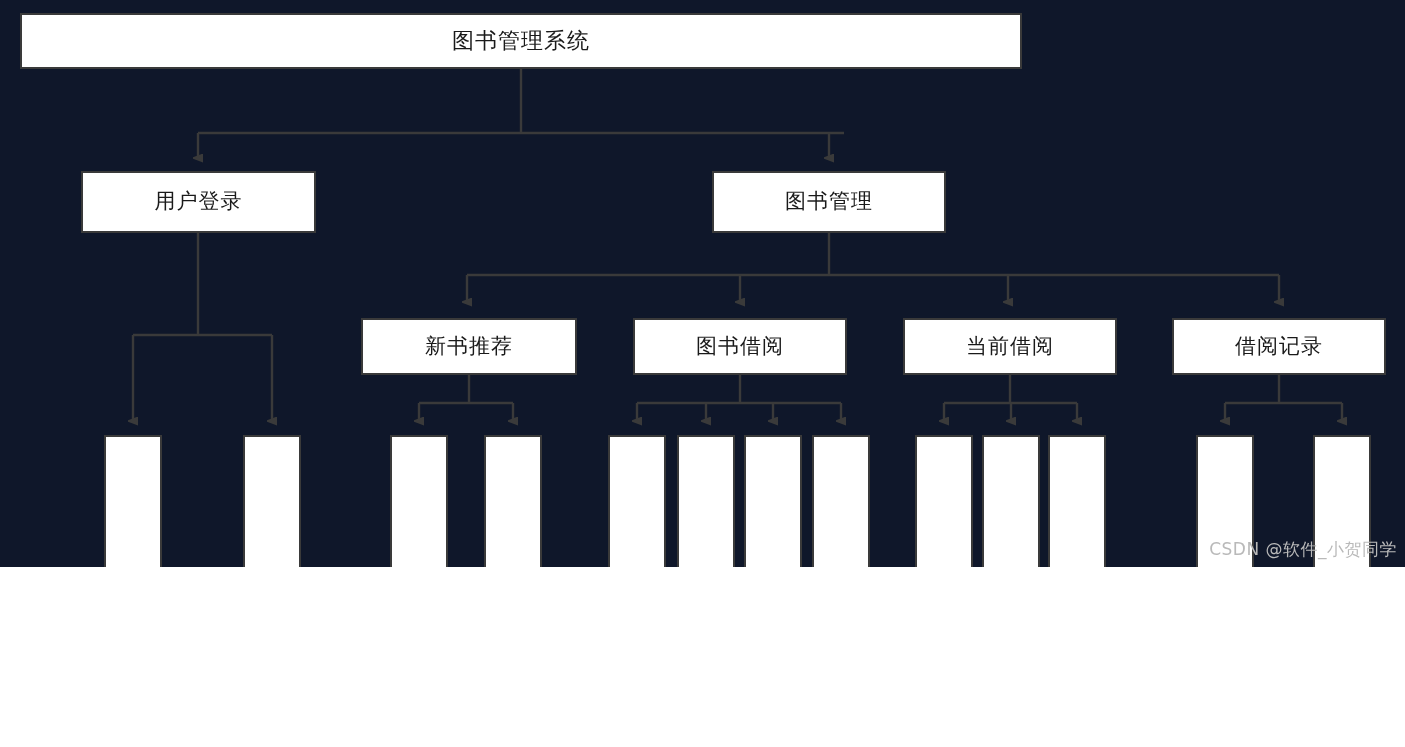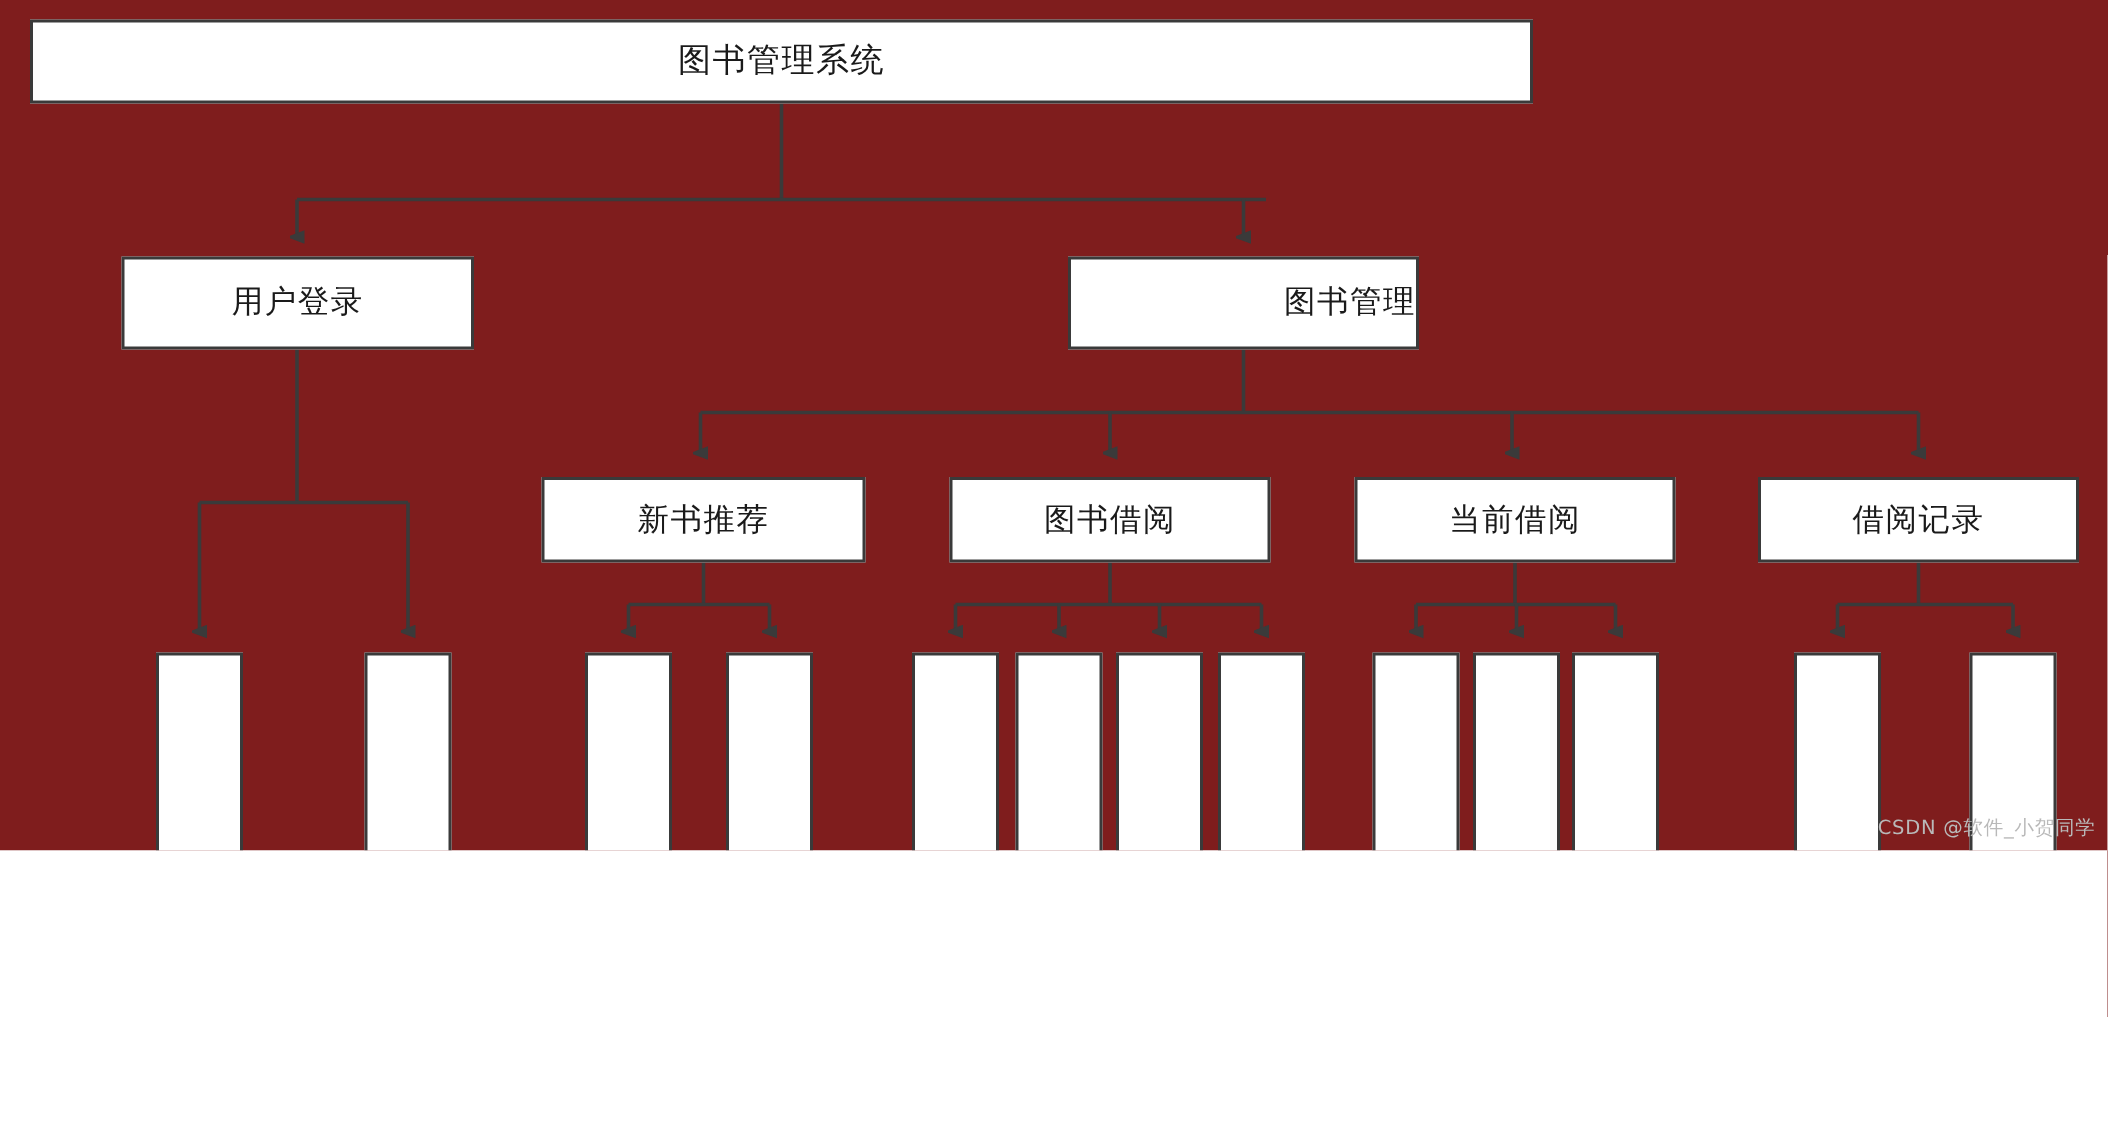--- a/index.html
+++ b/index.html
@@ -7,21 +7,21 @@
     padding: 0;
     background: #ffffff;
   }
   body {
     font-family: "DejaVu Sans", "Liberation Sans", sans-serif;
   }
   #canvas {
     position: relative;
     width: 1405px;
     height: 567px;
-    background: #7f1d1d;
+    background: #0f172a;
     overflow: hidden;
   }
   svg.wires {
     position: absolute;
     left: 0;
     top: 0;
     width: 1405px;
     height: 747px;
     pointer-events: none;
   }
@@ -56,21 +56,21 @@
   .node.vert .vtext {
     writing-mode: vertical-rl;
     text-orientation: upright;
     display: block;
     white-space: normal;
   }
   .watermark {
     position: absolute;
     right: 8px;
     bottom: 6px;
-    font-size: 13px;
+    font-size: 17px;
     color: #b9b9b9;
     letter-spacing: 0.5px;
     white-space: nowrap;
   }
 </style>
 </head>
 <body>
 
 <div id="canvas">
 
@@ -125,21 +125,21 @@
   </svg>
 
   <div class="node horiz root" style="left:20px; top:13px; width:1002px; height:56px;">
     <span>图书管理系统</span>
   </div>
 
   <div class="node horiz" style="left:81px; top:171px; width:235px; height:62px;">
     <span>用户登录</span>
   </div>
 
-  <div class="node horiz" style="left:712px; top:171px; width:234px; height:62px;justify-content:flex-end;">
+  <div class="node horiz" style="left:712px; top:171px; width:234px; height:62px;">
     <span>图书管理</span>
   </div>
 
   <div class="node horiz" style="left:633px; top:318px; width:214px; height:57px;">
     <span>图书借阅</span>
   </div>
 
   <div class="node horiz" style="left:361px; top:318px; width:216px; height:57px;">
     <span>新书推荐</span>
   </div>

